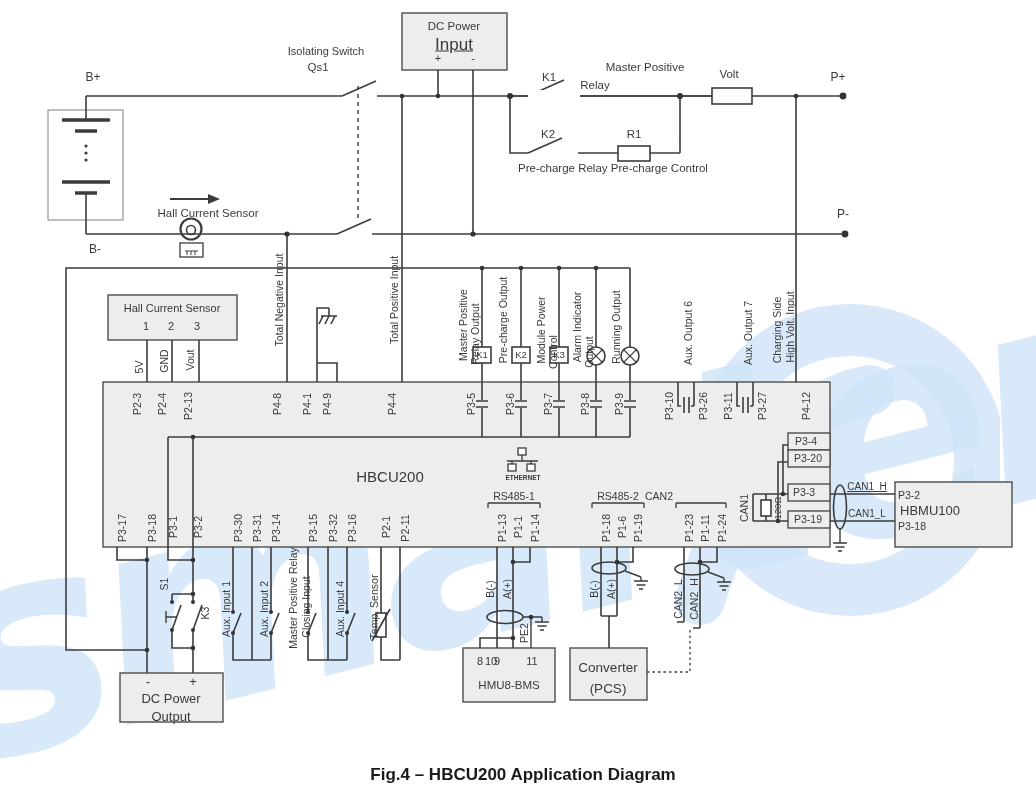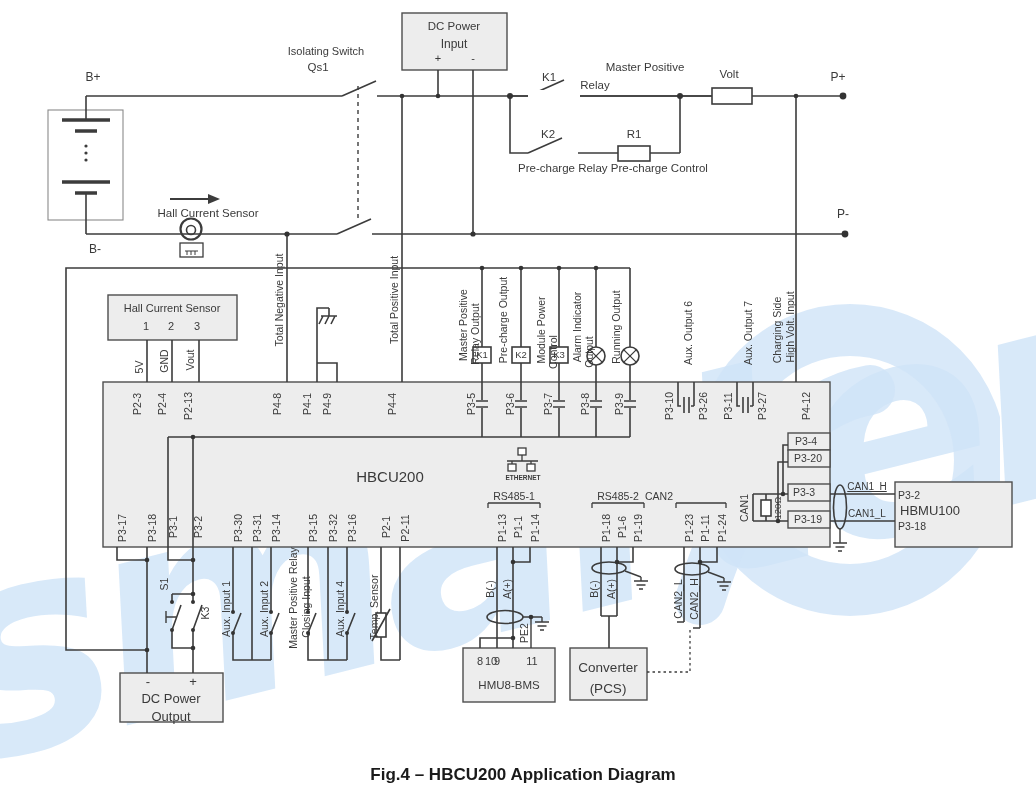--- a/index.html
+++ b/index.html
@@ -199,21 +199,21 @@
         <circle cx="347" cy="633" r="2"></circle>
     </g>
   </svg>
 
   <div id="labels">
       <span class="lbl" style="left: 93px; top: 77px; font-size: 12px;">B+</span>
       <span class="lbl" style="left: 95px; top: 249px; font-size: 12px;">B-</span>
       <span class="lbl" style="left: 326px; top: 51px; font-size: 11px;">Isolating Switch</span>
       <span class="lbl" style="left: 318px; top: 68px; font-size: 11.5px;">Qs1</span>
       <span class="lbl" style="left: 454px; top: 27px; font-size: 11.5px;">DC Power</span>
-      <span class="lbl" style="left: 454px; top: 44px; font-size: 12px;">Input</span>
+      <span class="lbl" style="left: 454px; top: 44px; font-size: 17px; text-decoration: underline;">Input</span>
       <span class="lbl" style="left: 438px; top: 58px; font-size: 11px;">+</span>
       <span class="lbl" style="left: 473px; top: 58px; font-size: 11px;">-</span>
       <span class="lbl" style="left: 549px; top: 78px; font-size: 11.5px;">K1</span>
       <span class="lbl" style="left: 645px; top: 68px; font-size: 11.5px;">Master Positive</span>
       <span class="lbl" style="left: 595px; top: 86px; font-size: 11.5px;">Relay</span>
       <span class="lbl" style="left: 729px; top: 75px; font-size: 11.5px;">Volt</span>
       <span class="lbl" style="left: 838px; top: 77px; font-size: 12px;">P+</span>
       <span class="lbl" style="left: 548px; top: 135px; font-size: 11.5px;">K2</span>
       <span class="lbl" style="left: 634px; top: 135px; font-size: 11.5px;">R1</span>
       <span class="lbl" style="left: 613px; top: 169px; font-size: 11.5px;">Pre-charge Relay Pre-charge Control</span>

